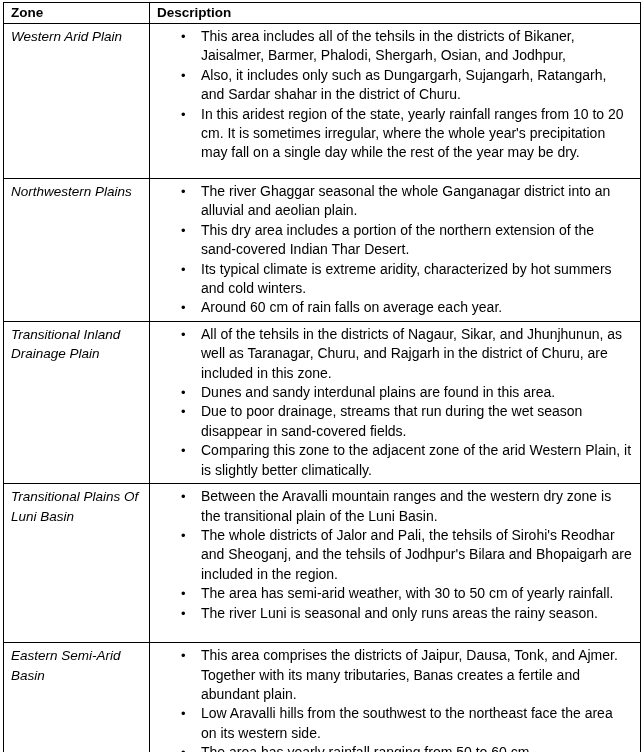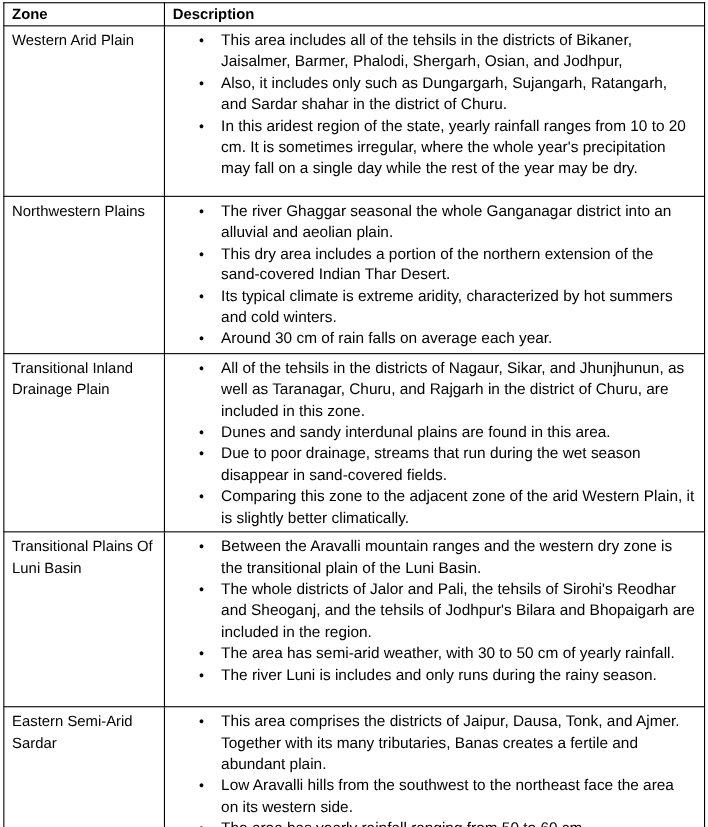--- a/index.html
+++ b/index.html
@@ -35,20 +35,21 @@
     padding: 2px 4px 2px 7px;
     line-height: 16px;
   }
   td.zone-cell {
     padding: 3px 6px 3px 7px;
   }
   .zone-label {
     display: block;
     font-size: 13.5px;
     line-height: 19.4px;
+    font-style: italic;
   }
   td.desc-cell {
     padding: 3px 8px 3px 7px;
   }
   .bullet-item {
     display: flex;
     align-items: flex-start;
   }
   .bullet-glyph {
     flex: 0 0 20px;
@@ -120,21 +121,21 @@
               <div class="bullet-item">
     <span class="bullet-glyph">•</span>
     <span class="bullet-text">This dry area includes a portion of the northern extension of the sand-covered Indian Thar Desert.</span>
   </div>
               <div class="bullet-item">
     <span class="bullet-glyph">•</span>
     <span class="bullet-text">Its typical climate is extreme aridity, characterized by hot summers and cold winters.</span>
   </div>
               <div class="bullet-item">
     <span class="bullet-glyph">•</span>
-    <span class="bullet-text">Around 30 cm of rain falls on average each year.</span>
+    <span class="bullet-text">Around 60 cm of rain falls on average each year.</span>
   </div>
             </div>
     </td>
   </tr>
         <tr>
     <td class="zone-cell">
       <span class="zone-label">Transitional Inland Drainage Plain</span>
     </td>
     <td class="desc-cell">
       <div class="bullet-list">
@@ -170,28 +171,28 @@
               <div class="bullet-item">
     <span class="bullet-glyph">•</span>
     <span class="bullet-text">The whole districts of Jalor and Pali, the tehsils of Sirohi's Reodhar and Sheoganj, and the tehsils of Jodhpur's Bilara and Bhopaigarh are included in the region.</span>
   </div>
               <div class="bullet-item">
     <span class="bullet-glyph">•</span>
     <span class="bullet-text">The area has semi-arid weather, with 30 to 50 cm of yearly rainfall.</span>
   </div>
               <div class="bullet-item">
     <span class="bullet-glyph">•</span>
-    <span class="bullet-text">The river Luni is includes and only runs during the rainy season.</span>
-  </div>
-            </div>
-    </td>
-  </tr>
-        <tr>
-    <td class="zone-cell">
-      <span class="zone-label">Eastern Semi-Arid Sardar</span>
+    <span class="bullet-text">The river Luni is seasonal and only runs areas the rainy season.</span>
+  </div>
+            </div>
+    </td>
+  </tr>
+        <tr>
+    <td class="zone-cell">
+      <span class="zone-label">Eastern Semi-Arid Basin</span>
     </td>
     <td class="desc-cell">
       <div class="bullet-list">
               <div class="bullet-item">
     <span class="bullet-glyph">•</span>
     <span class="bullet-text">This area comprises the districts of Jaipur, Dausa, Tonk, and Ajmer. Together with its many tributaries, Banas creates a fertile and abundant plain.</span>
   </div>
               <div class="bullet-item">
     <span class="bullet-glyph">•</span>
     <span class="bullet-text">Low Aravalli hills from the southwest to the northeast face the area on its western side.</span>

